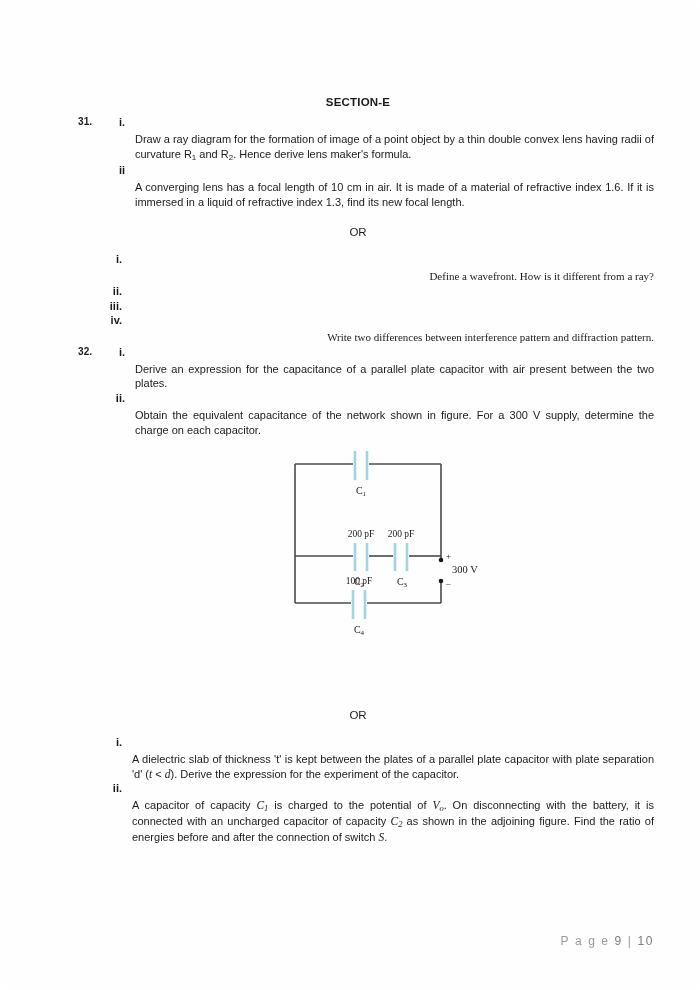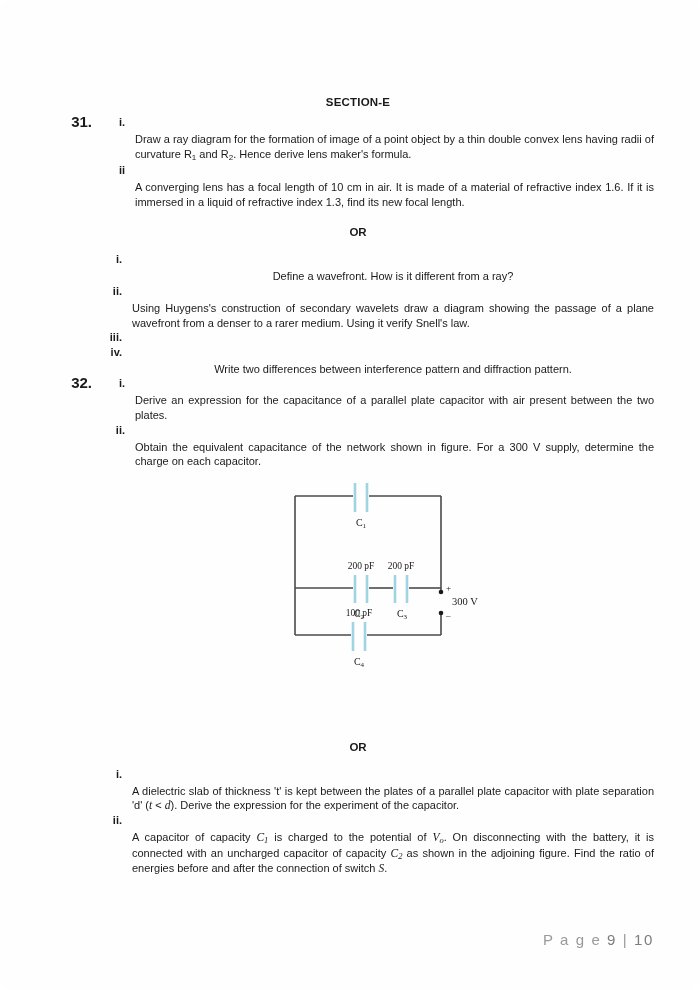--- a/index.html
+++ b/index.html
@@ -33,35 +33,35 @@
   
   .section-heading {
     text-align: center;
     font-weight: bold;
     font-size: 11.5px;
     letter-spacing: 0.2px;
     margin: 0 0 7px 0;
   }
   .or-heading {
     text-align: center;
-    font-weight: bold;
+    font-weight: normal;
     font-size: 11.5px;
     margin: 0;
     padding: 17px 0 14px 0;
   }
 
   
   .q-row {
     display: flex;
     align-items: flex-start;
     margin-bottom: 0px;
   }
   .q-num {
     font-weight: bold;
-    font-size: 15px;
+    font-size: 10px;
     width: 30px;
     flex: 0 0 30px;
     text-align: right;
     padding-right: 3px;
     line-height: 14.6px;
   }
   .q-rom {
     font-weight: bold;
     font-size: 11px;
     width: 30px;
@@ -77,21 +77,22 @@
   .q-body {
     flex: 1 1 auto;
     font-size: 11px;
     line-height: 14.6px;
     text-align: justify;
     text-justify: inter-word;
     padding-left: 6px;
     margin-top: 17px;
   }
   .q-body.nojust {
-    text-align: center;
+    text-align: right;
+    font-family: Liberation Serif, serif;
   }
 
   sub {
     font-size: 8px;
     vertical-align: baseline;
     position: relative;
     top: 2px;
   }
 
   .mathit {
@@ -118,21 +119,21 @@
     position: absolute;
     left: 0;
     top: 0;
   }
 
   
   .footer {
     position: absolute;
     right: 46px;
     bottom: 42px;
-    font-size: 15px;
+    font-size: 12px;
     color: #9a9a9a;
     letter-spacing: 1.6px;
     font-family: "Liberation Sans", sans-serif;
   }
   .footer .pnum {
     color: #7d7d7d;
     font-weight: normal;
   }
 </style>
 </head>
@@ -158,21 +159,20 @@
 
     <div class="or-heading">OR</div>
 
     <div class="q-row">
       <div class="q-rom wide">i.</div>
       <div class="q-body nojust">Define a wavefront. How is it different from a ray?</div>
     </div>
 
     <div class="q-row">
       <div class="q-rom wide">ii.</div>
-      <div class="q-body">Using Huygens's construction of secondary wavelets draw a diagram showing the passage of a plane wavefront from a denser to a rarer medium. Using it verify Snell's law.</div>
     </div>
 
     <div class="q-row">
       <div class="q-rom wide">iii.</div>
     </div>
 
     <div class="q-row">
       <div class="q-rom wide">iv.</div>
       <div class="q-body nojust">Write two differences between interference pattern and diffraction pattern.</div>
     </div>

